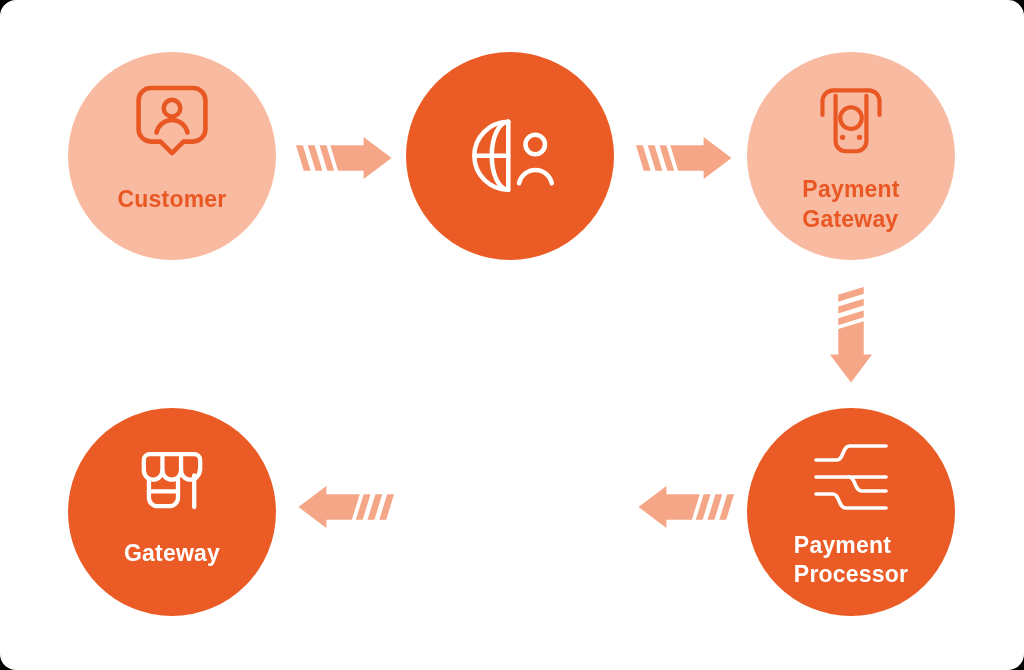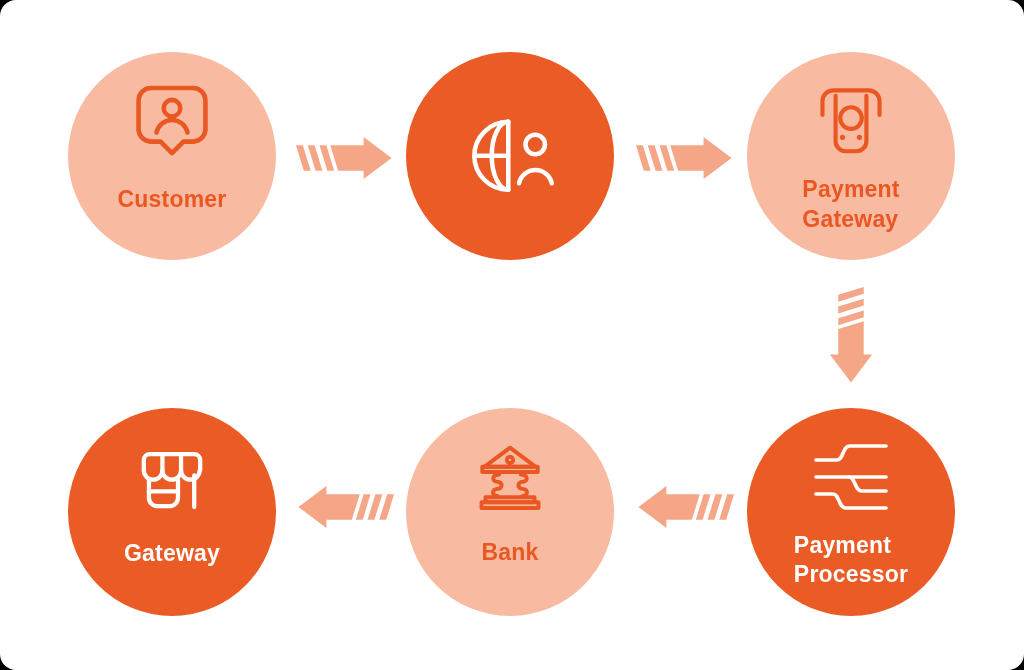--- a/index.html
+++ b/index.html
@@ -99,34 +99,20 @@
         <path d="M5,25 H26 C32.5,25 31.5,11 38.5,11 H75"></path>
         <path d="M5,42 H75"></path>
         <path d="M38,42 C44.5,42 43.5,56 50.5,56 H75"></path>
         <path d="M5,59 H22 C28.5,59 27.5,73 34.5,73 H75"></path>
       </svg>
     </span>
     <span class="label">Payment
 Processor</span>
   </div>
 
-  <div class="node peach one-line" style="left:406px;top:408px">
-    <span class="icon">
-      <svg width="76" viewBox="0 0 48 50" fill="none" stroke="currentColor" stroke-width="2.5" stroke-linecap="round" stroke-linejoin="round">
-        <path d="M8,17.5 24,5.5 40,17.5 Z"></path>
-        <circle cx="24" cy="13.2" r="2"></circle>
-        <rect x="6.5" y="17.5" width="35" height="3.4"></rect>
-        <path d="M17.2,22.5 C12.4,22.5 12.4,27 16,27 C19.6,27 19.6,31.5 16,31.5 C12.4,31.5 12.4,36 16,36"></path>
-        <path d="M30.8,22.5 C35.6,22.5 35.6,27 32,27 C28.4,27 28.4,31.5 32,31.5 C35.6,31.5 35.6,36 32,36"></path>
-        <rect x="8.5" y="36.8" width="31" height="3.2"></rect>
-        <rect x="6" y="40" width="36" height="3.6"></rect>
-      </svg>
-    </span>
-    <span class="label">Bank</span>
-  </div>
 
   <div class="node solid one-line" style="left:68px;top:408px">
     <span class="icon">
       <svg width="82" viewBox="0 0 48 48" fill="none" stroke="currentColor" stroke-width="2.5" stroke-linecap="round" stroke-linejoin="round">
         <path d="M7.5,19.5 V13.5 a3.5,3.5 0 0 1 3.5,-3.5 h26 a3.5,3.5 0 0 1 3.5,3.5 v6"></path>
         <path d="M7.5,19.5 a5.45,5.45 0 0 0 10.9,0 a5.45,5.45 0 0 0 10.9,0 a5.45,5.45 0 0 0 10.9,0"></path>
         <path d="M18.4,10 V19.5"></path>
         <path d="M29.3,10 V19.5"></path>
         <path d="M10.5,24.8 V35.5 a5,5 0 0 0 5,5 h7 a5,5 0 0 0 5,-5 V24.8"></path>
         <path d="M10.5,31.8 H27.5"></path>

